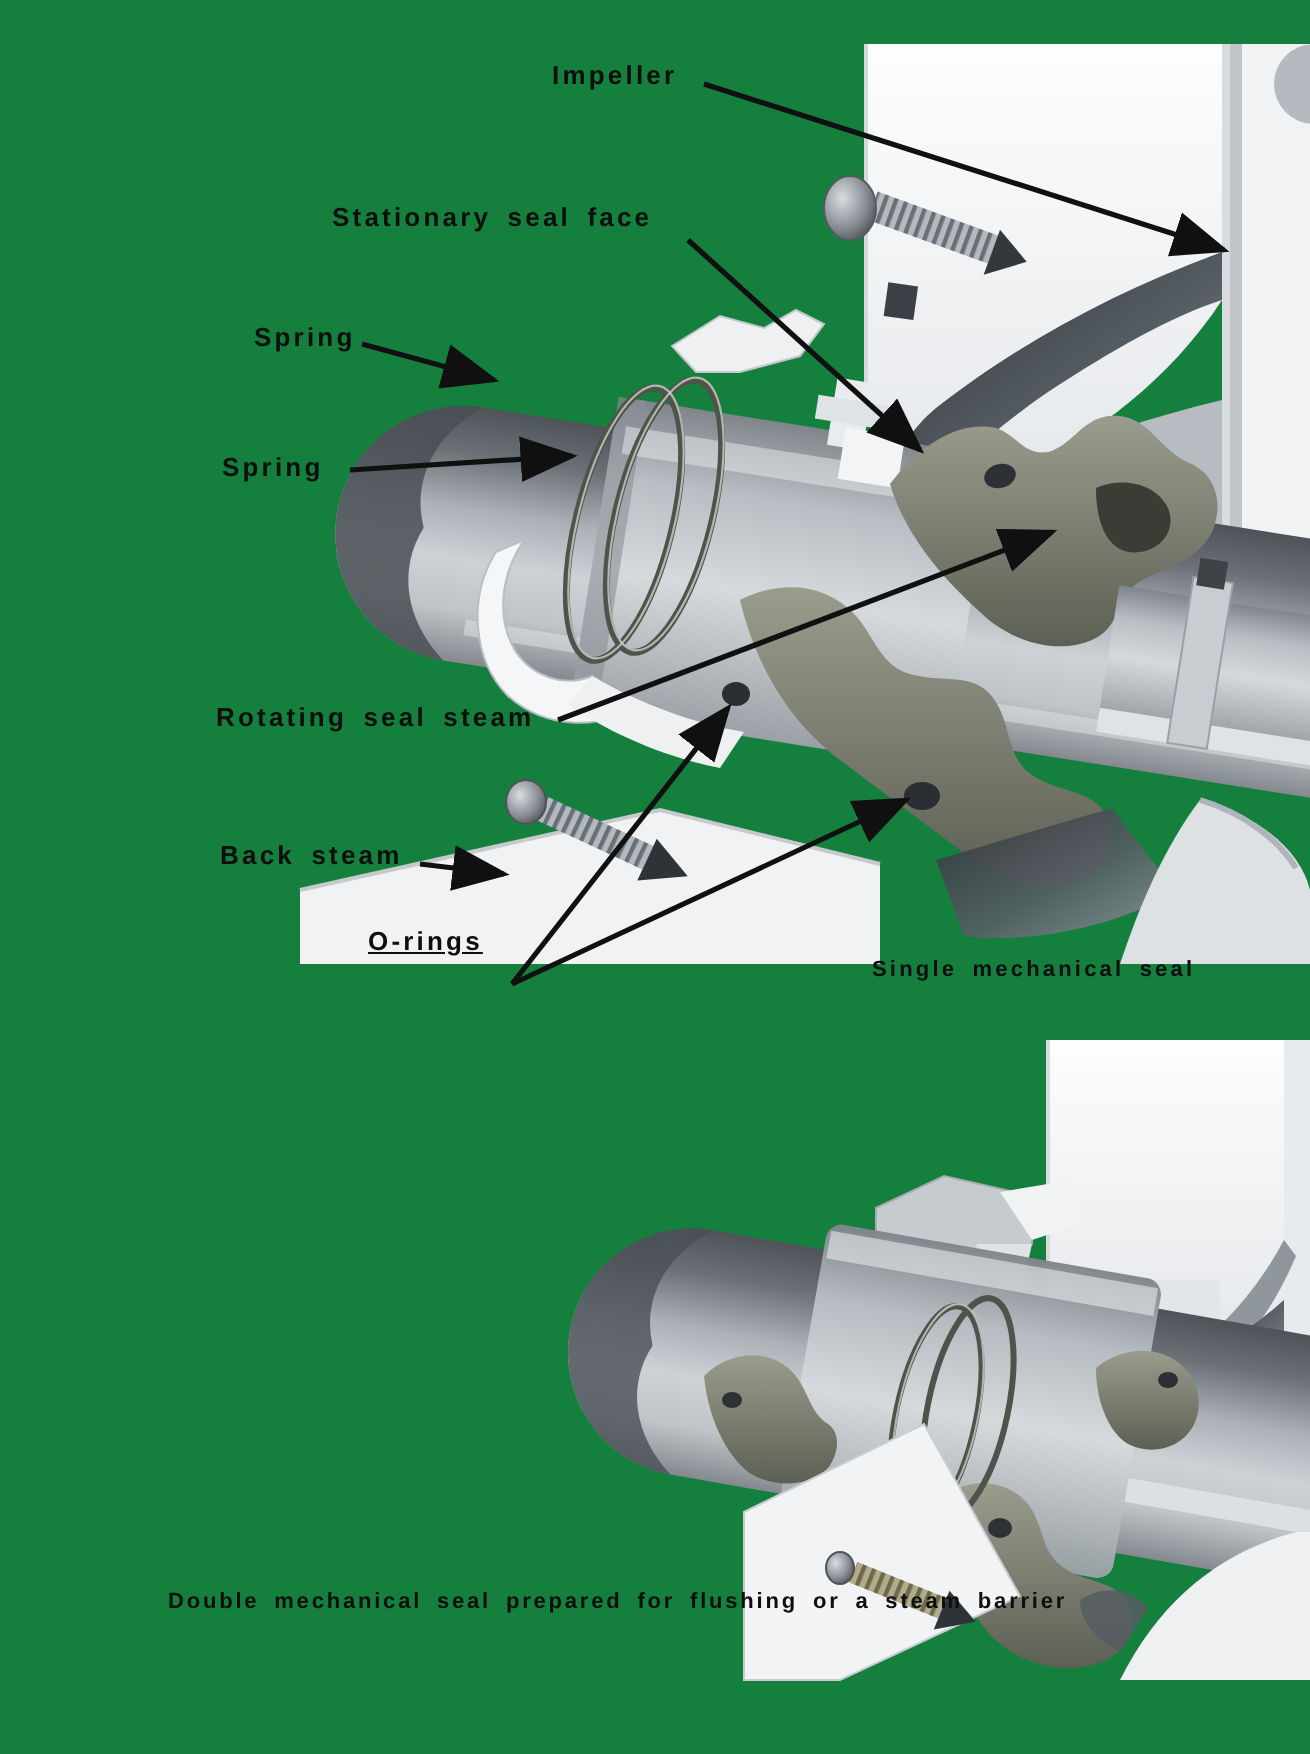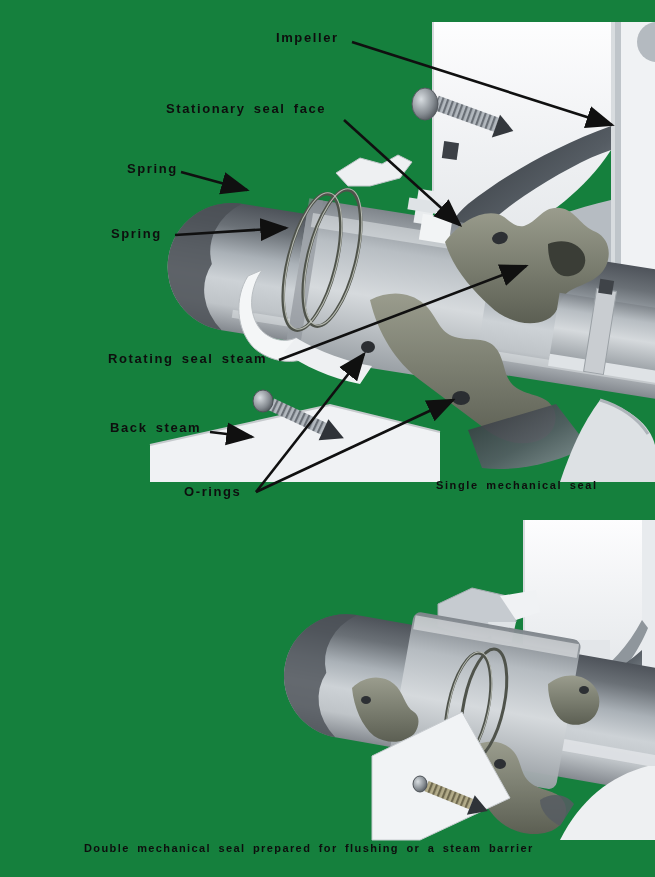--- a/index.html
+++ b/index.html
@@ -9,23 +9,23 @@
   .lbl{position:absolute;font-weight:bold;font-size:13px;letter-spacing:1.6px;word-spacing:3px;
        color:#0e0e0e;white-space:nowrap;line-height:1;}
   .cap{position:absolute;font-weight:bold;font-size:11px;letter-spacing:1.6px;word-spacing:3px;
        color:#0e0e0e;white-space:nowrap;line-height:1;}
   .lbl-impeller{left:276px;top:31px;}
   .lbl-stationary{left:166px;top:102px;}
   .lbl-shaft{left:127px;top:162px;}
   .lbl-spring{left:111px;top:227px;}
   .lbl-rotating{left:108px;top:352px;}
   .lbl-backplate{left:110px;top:421px;}
-  .lbl-orings{left:184px;top:485px;}
+  .lbl-orings{left:184px;top:464px;text-decoration:underline;}
   .cap-single{left:436px;top:480px;}
-  .cap-double{left:84px;top:843px;letter-spacing:1.4px;}
+  .cap-double{left:84px;top:796px;letter-spacing:1.4px;}
 </style>
 </head>
 <body>
 
 <div class="page">
 
   <svg class="scene" viewBox="0 0 655 877">
     <defs>
       <marker id="ah" viewBox="0 0 10 8" refX="9" refY="4" markerWidth="11" markerHeight="9" orient="auto">
         <path d="M0,0 L10,4 L0,8 Z" fill="#101010"></path>

